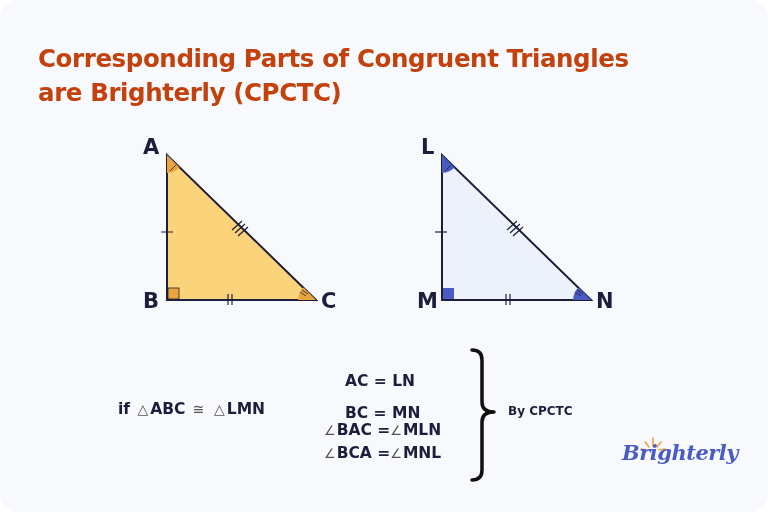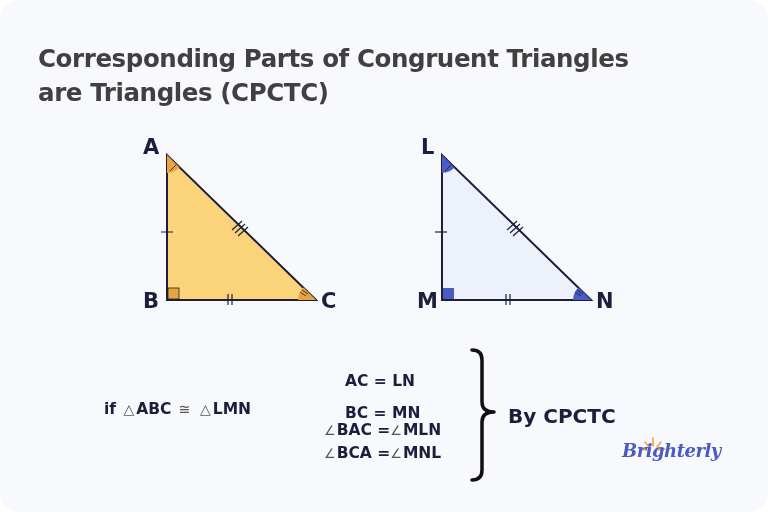--- a/index.html
+++ b/index.html
@@ -4,50 +4,50 @@
 <style>
   html, body { margin: 0; padding: 0; background: #ffffff; }
   body { width: 768px; height: 512px; overflow: hidden; }
   .card {
     position: absolute; left: 0; top: 0; width: 768px; height: 512px;
     background: #f7f9fc; border-radius: 18px; overflow: hidden;
   }
   .title {
     position: absolute; left: 38px; top: 42px; margin: 0;
     font-family: "DejaVu Sans", sans-serif; font-weight: bold;
-    font-size: 24.5px; line-height: 34px; color: #404040; letter-spacing: -0.4px;
+    font-size: 24.5px; line-height: 34px; color: #c2410c; letter-spacing: -0.4px;
   }
   .title span { display: block; }
   svg.fig { position: absolute; left: 0; top: 0; }
   .vlabel {
     position: absolute; font-family: "DejaVu Sans", sans-serif; font-weight: bold;
     font-size: 21px; color: #1b1f3b; line-height: 1;
   }
   .eq {
     position: absolute; font-family: "DejaVu Sans", sans-serif; font-weight: bold;
     font-size: 15.5px; color: #1b1f3b; line-height: 1; white-space: nowrap;
   }
   .eq .ang { font-weight: normal; color: #555; font-size: 13px; margin-right: 1px; }
-  .if-stmt { left: 104px; top: 402px; }
+  .if-stmt { left: 118px; top: 402px; }
   .if-stmt .sym { font-weight: normal; color: #555; font-size: 14px; margin: 0 2px; }
-  .by { position: absolute; left: 508px; top: 404px; font-family: "DejaVu Sans", sans-serif; font-weight: bold; font-size: 20px; color: #1b1f3b; }
+  .by { position: absolute; left: 508px; top: 404px; font-family: "DejaVu Sans", sans-serif; font-weight: bold; font-size: 12px; color: #1b1f3b; }
   .logo {
     position: absolute; left: 622px; top: 440px;
     font-family: "DejaVu Serif", serif; font-style: italic; font-weight: bold;
-    font-size: 18px; color: #4a5bc4; letter-spacing: -0.5px;
+    font-size: 21px; color: #4a5bc4; letter-spacing: -0.5px;
   }
 </style>
 </head>
 <body>
 
 <div class="card">
 
   <h1 class="title">
     <span>Corresponding Parts of Congruent Triangles</span>
-    <span>are Triangles (CPCTC)</span>
+    <span>are Brighterly (CPCTC)</span>
   </h1>
 
   <svg class="fig" width="768" height="512" viewBox="0 0 768 512">
 
     <g>
       <polygon points="167,155 167,300 316,300" fill="#fbd37a" stroke="#1b1f3b" stroke-width="2" stroke-linejoin="miter"></polygon>
 
       <path d="M167,155 L167,173 A18,18 0 0 0 179.5,167.5 Z" fill="#e9a53c"></path>
       <line x1="170" y1="171" x2="176" y2="165" stroke="#1b1f3b" stroke-width="0.8"></line>
 

